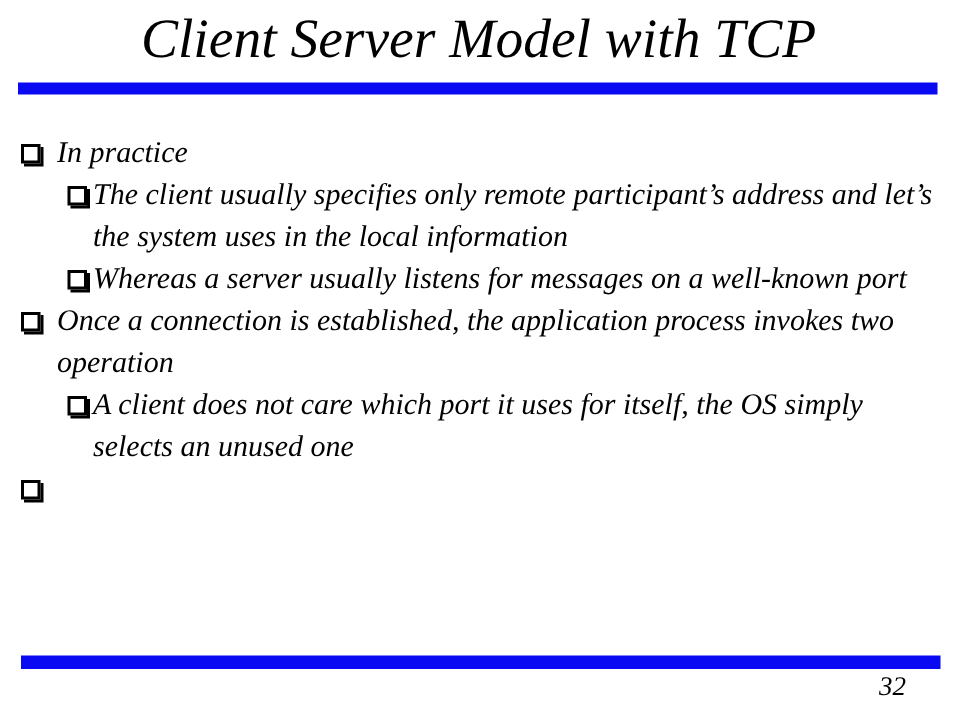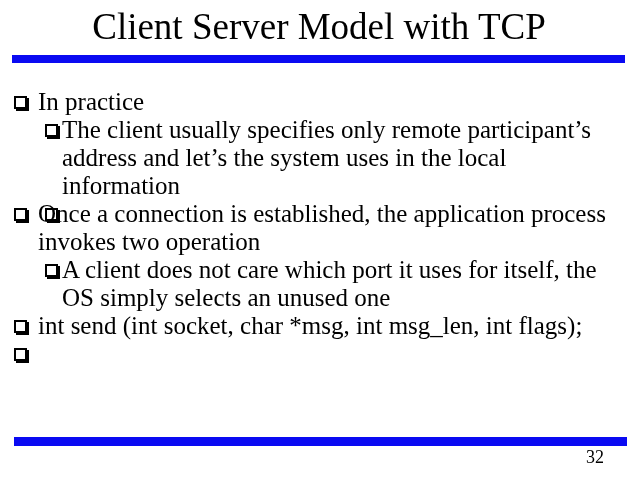--- a/index.html
+++ b/index.html
@@ -8,20 +8,21 @@
     background: #ffffff;
   }
   .slide {
     position: relative;
     width: 638px;
     height: 478px;
     background: #ffffff;
     overflow: hidden;
     font-family: "Liberation Serif", serif;
     color: #000000;
+    font-style: italic;
   }
   .title {
     position: absolute;
     top: 4px;
     left: 0;
     right: 0;
     text-align: center;
     font-size: 37px;
     line-height: 46px;
     font-weight: normal;
@@ -44,21 +45,21 @@
     height: 9px;
   }
   .content {
     position: absolute;
     top: 88px;
     left: 0;
     right: 12px;
   }
   .bullet {
     position: relative;
-    font-size: 25px;
+    font-size: 20px;
     line-height: 28px;
   }
   .bullet.level1 {
     margin-left: 13px;
     padding-left: 25px;
   }
   .bullet.level2 {
     margin-left: 45px;
     padding-left: 17px;
   }
@@ -87,21 +88,20 @@
 </style>
 </head>
 <body>
 
 <div class="slide">
   <div class="title">Client Server Model with TCP</div>
   <div class="rule rule-top" style="background: rgb(10, 10, 242);"></div>
   <div class="content">
       <div class="bullet level1"><span class="sq"></span><span>In practice</span></div>
       <div class="bullet level2"><span class="sq"></span><span>The client usually specifies only remote participant’s address and let’s the system uses in the local information</span></div>
-      <div class="bullet level2"><span class="sq"></span></div>
+      <div class="bullet level2"><span class="sq"></span><span>Whereas a server usually listens for messages on a well-known port</span></div>
       <div class="bullet level1"><span class="sq"></span><span>Once a connection is established, the application process invokes two operation</span></div>
       <div class="bullet level2"><span class="sq"></span><span>A client does not care which port it uses for itself, the OS simply selects an unused one</span></div>
-      <div class="bullet level1"><span class="sq"></span><span>int send (int socket, char *msg, int msg_len, int flags);</span></div>
       <div class="bullet level1"><span class="sq"></span></div>
     </div>
   <div class="rule rule-bottom" style="background: rgb(10, 10, 242);"></div>
   <div class="page-number">32</div>
 </div>
 
 </body></html>

